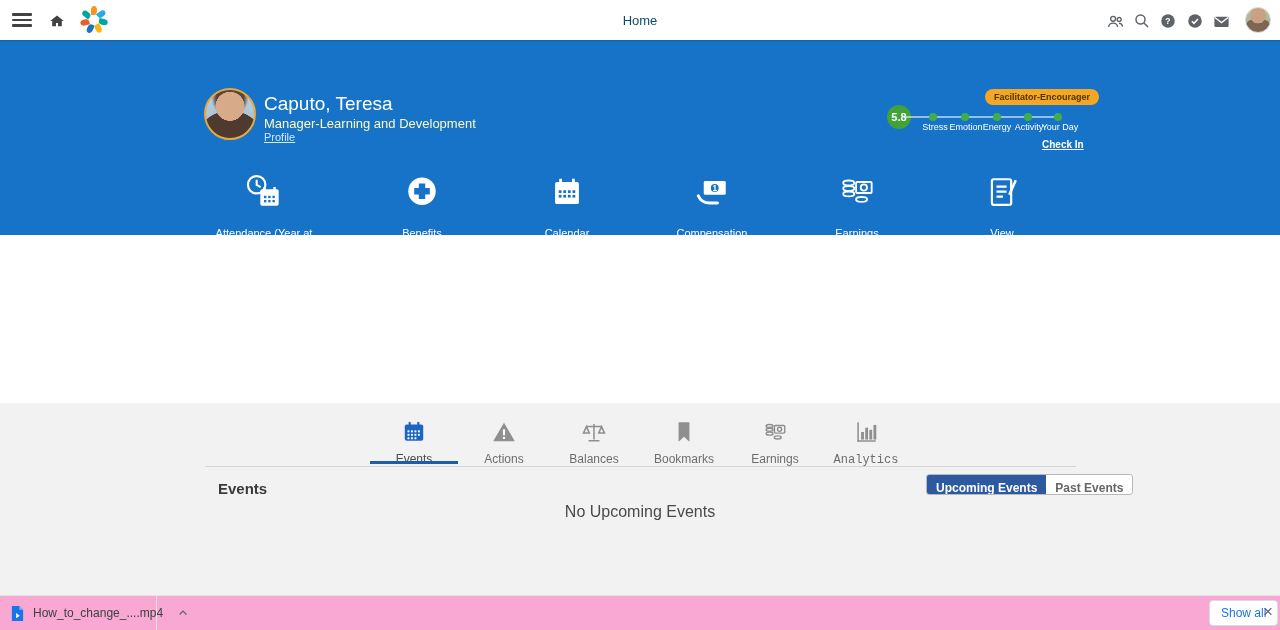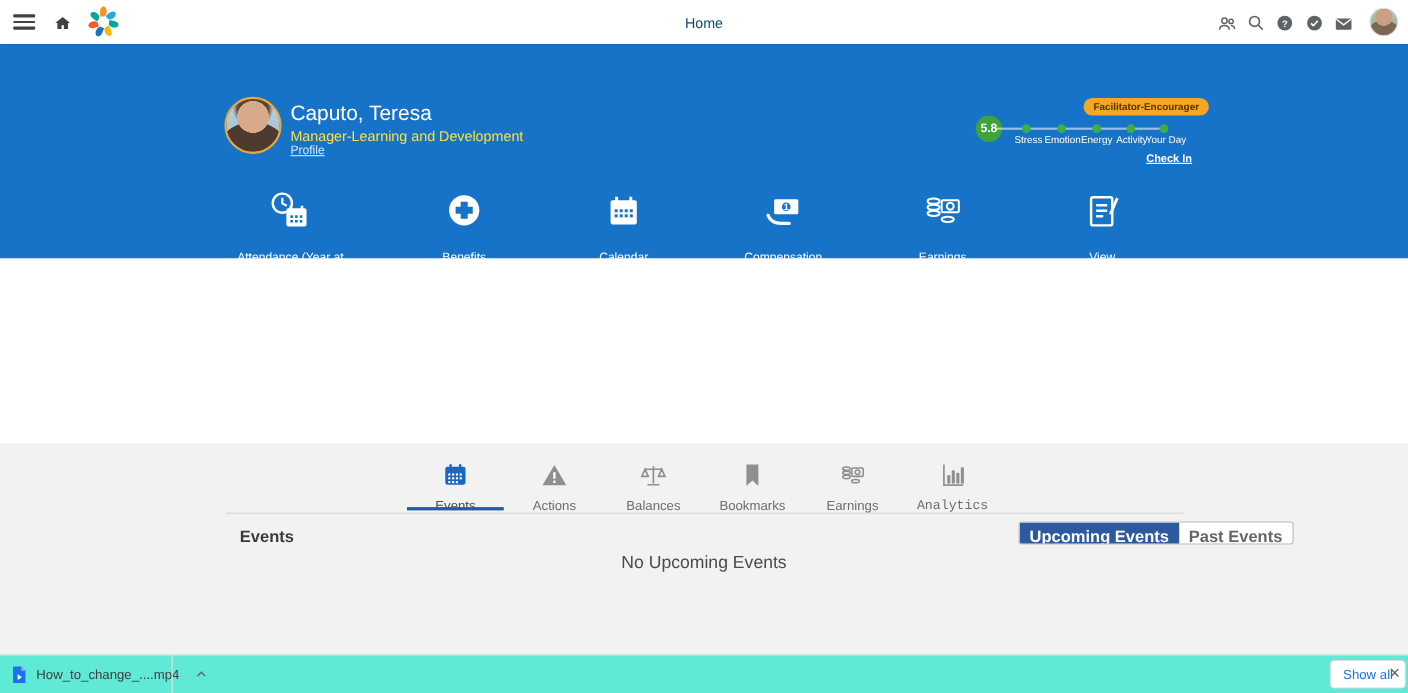--- a/index.html
+++ b/index.html
@@ -33,21 +33,21 @@
 
   
   .banner { position:absolute; top:40px; left:0; width:1280px; height:195px; background:#1673c7; color:#fff; }
   .banner-avatar { position:absolute; top:48px; left:204px; width:52px; height:52px; border-radius:50%;
        border:2px solid #e6a93e;
        background: radial-gradient(circle at 50% 34%, #d7ab89 0 36%, transparent 37%),
                    radial-gradient(circle at 50% 118%, #4f3a30 0 58%, transparent 59%),
                    radial-gradient(circle at 50% 18%, #5d4436 0 30%, transparent 40%),
                    linear-gradient(#bcd3e2,#9db9cd); }
   .banner-name { position:absolute; top:53px; left:264px; font-size:19px; font-weight:400; }
-  .banner-job { position:absolute; top:76px; left:264px; font-size:13px; color:#fde047; }
+  .banner-job { position:absolute; top:76px; left:264px; font-size:13px; color:#fef9c3; }
   .banner-profile { position:absolute; top:91px; left:264px; font-size:11px; color:#d5e7f9;
                     text-decoration:underline; cursor:pointer; }
   .badge { position:absolute; top:49px; left:985px; background:#f5a623; color:#4a3500;
            font-size:9px; font-weight:bold; padding:3px 9px; border-radius:9px; }
   .score-circle { position:absolute; top:65px; left:887px; width:24px; height:24px; border-radius:50%;
            background:#3fa33a; color:#fff; font-size:11px; font-weight:bold;
            display:flex; align-items:center; justify-content:center; }
   .meter-line { position:absolute; top:76px; left:905px; width:155px; height:2px; background:rgba(255,255,255,.55); }
   .meter-dot { position:absolute; top:73px; width:8px; height:8px; border-radius:50%; background:#3fae49; }
   .meter-label { position:absolute; top:82px; transform:translateX(-50%); font-size:9px; color:#fff; white-space:nowrap; }
@@ -86,27 +86,27 @@
   .tab-section { position:absolute; top:403px; left:0; width:1280px; height:192px; background:#f2f2f2; }
   .tab { position:absolute; top:16px; width:90px; text-align:center; cursor:pointer; }
   .tab .t-icon { display:inline-block; width:26px; height:26px; }
   .tab .t-label { display:block; margin-top:3px; font-size:12px; color:#6d6d6d; }
   .tab.active .t-label { color:#4a4a4a; }
   .tab-underline { position:absolute; top:58px; height:3px; width:88px; background:#1d5da8; }
   .tab-rule { position:absolute; top:63px; left:205px; width:871px; border-top:1px solid #d6d6d6; }
   .events-heading { position:absolute; top:77px; left:218px; font-size:15px; font-weight:bold; color:#3a3a3a; }
   .events-toggle { position:absolute; top:71px; left:926px; height:21px; display:flex;
                    border:1px solid #b9b9b9; border-radius:3px; overflow:hidden; background:#fff; }
-  .events-toggle .et { padding:13px 9px; font-size:15px; font-weight:bold; color:#666; cursor:pointer;
+  .events-toggle .et { padding:13px 9px; font-size:12px; font-weight:bold; color:#666; cursor:pointer;
                        display:flex; align-items:center; }
   .events-toggle .et.active { background:#2d5a9e; color:#fff; }
   .empty-msg { position:absolute; top:100px; left:0; width:100%; text-align:center; font-size:16px; color:#4a4a4a; }
 
   
-  .dl-bar { position:absolute; top:595px; left:0; width:1280px; height:35px; background:#5eead4;
+  .dl-bar { position:absolute; top:595px; left:0; width:1280px; height:35px; background:#f9a8d4;
             border-top:1px solid #e2e2e2; }
   .dl-item { position:absolute; top:0; left:0; height:34px; display:flex; align-items:center;
              padding:0 10px; cursor:pointer; }
   .dl-name { margin-left:8px; font-size:12px; color:#3c4043; }
   .dl-caret { margin-left:14px; width:12px; height:12px; cursor:pointer; }
   .dl-sep { position:absolute; top:0; left:156px; width:1px; height:34px; background:#e2e2e2; }
   .show-all { position:absolute; top:4px; left:1209px; padding:5px 11px; border:1px solid #dadce0;
               border-radius:4px; font-size:12px; color:#1a73e8; background:#fff; cursor:pointer; }
   .dl-close { position:absolute; top:7px; left:1263px; font-size:17px; color:#5f6368; cursor:pointer; line-height:1; }
 </style>

